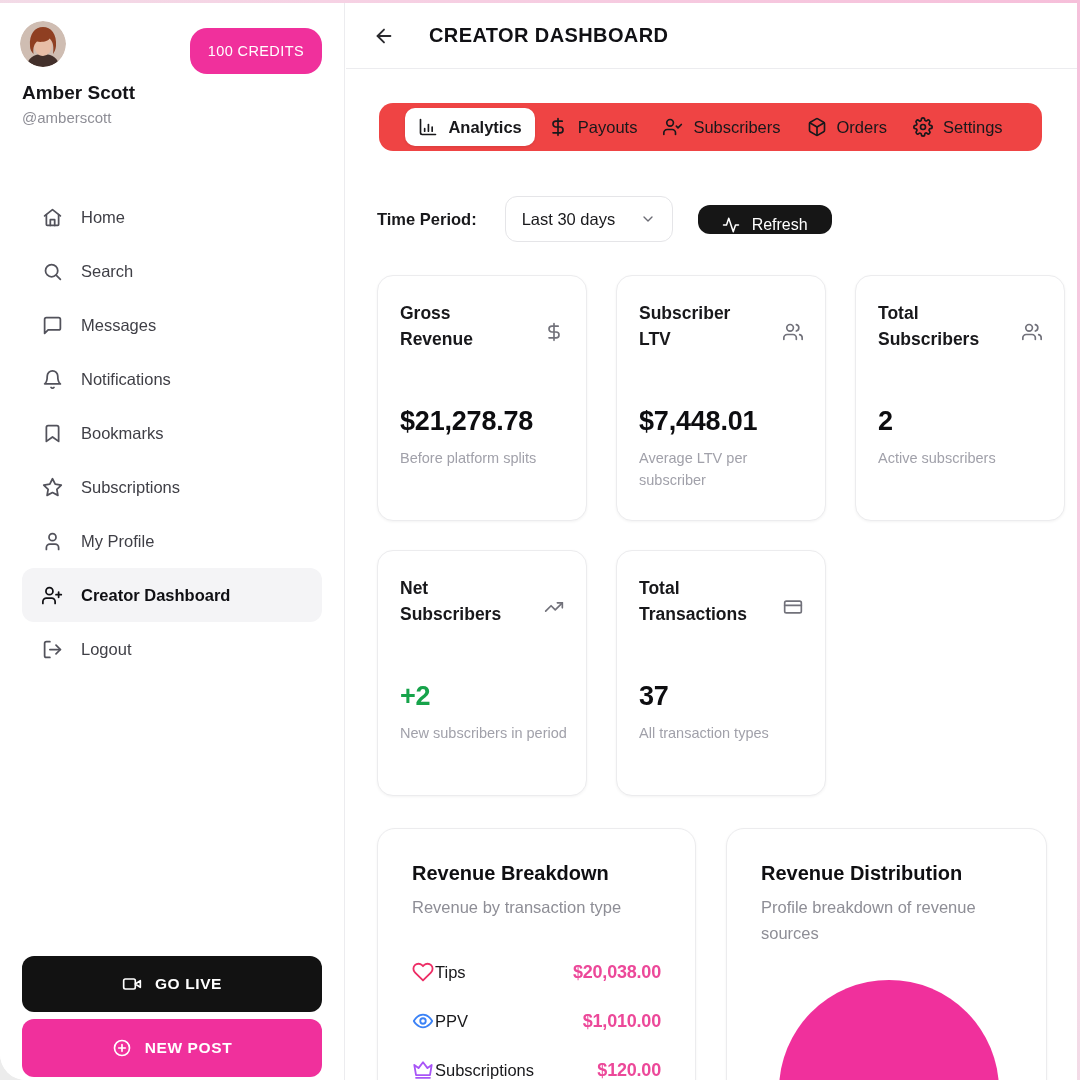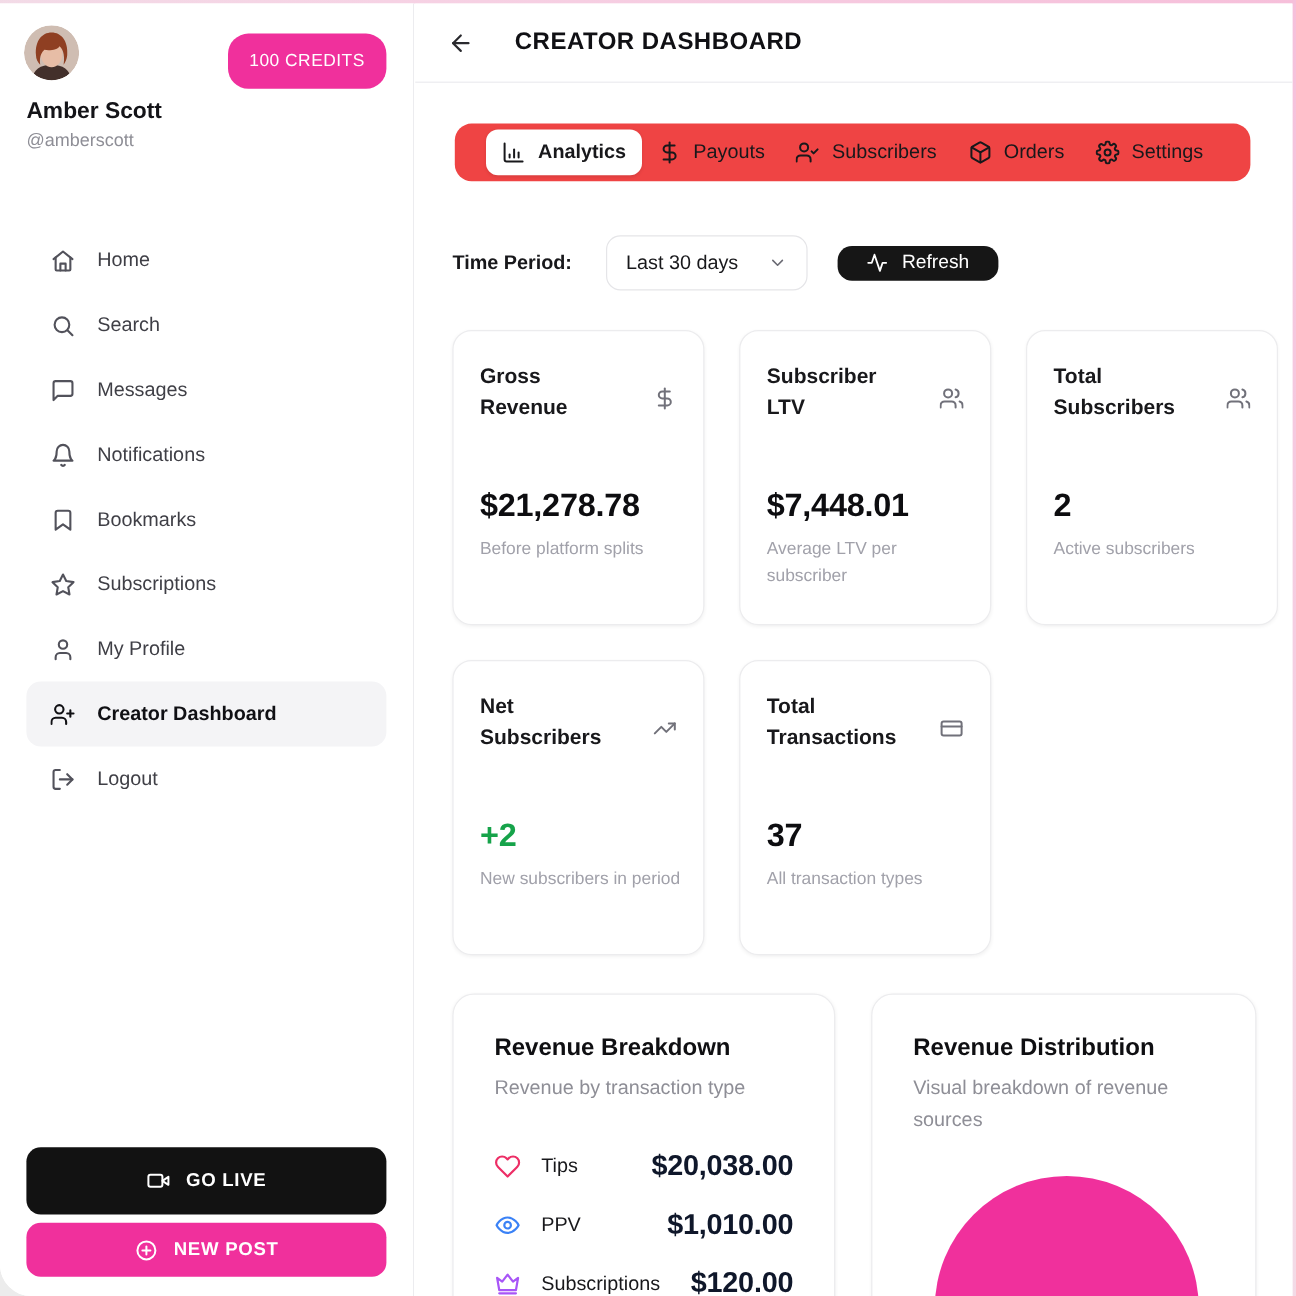--- a/index.html
+++ b/index.html
@@ -32,21 +32,21 @@
   .nav-item.active { background:#f4f4f6; color:#101014; }
   .nav-item.active .nav-icon { color:#101014; }
   .nav-item.active .nav-label { font-weight:700; }
 
   .btn { position:absolute; left:22px; right:22px; height:56px; border:none;
     border-radius:12px; color:#fff; font-family:inherit; font-size:15.5px;
     font-weight:600; letter-spacing:.6px; display:flex; align-items:center;
     justify-content:center; gap:13px; cursor:pointer; }
   .btn-icon { width:20px; height:20px; display:inline-block; }
   .go-live { top:953px; background:#121212; }
-  .new-post { top:1016px; height:45px; background:var(--pink); }
+  .new-post { top:1016px; height:58px; background:var(--pink); }
 
   
   .main { position:absolute; left:346px; top:0; right:0; bottom:0; background:#fff; }
   .header { height:66px; border-bottom:1px solid #ececef; display:flex;
     align-items:center; padding-left:27px; gap:34px; }
   .back { width:22px; height:22px; color:#2a2a2e; cursor:pointer; flex:0 0 auto; }
   .page-title { font-size:20px; font-weight:800; letter-spacing:.4px; color:#101014; }
 
   .content { padding-left:31px; }
 
@@ -60,21 +60,21 @@
 
   .filter-row { margin-top:45px; display:flex; align-items:center; }
   .filter-label { font-size:16.5px; font-weight:600; color:#18181b; }
   .dropdown { margin-left:28px; min-width:168px; height:46px; background:#fff;
     border:1px solid #e5e5e8; border-radius:12px; padding:0 16px;
     display:flex; align-items:center; justify-content:space-between;
     font-size:16.5px; font-weight:500; color:#18181b; cursor:pointer; }
   .dd-icon { width:16px; height:16px; color:#6b6b74; margin-left:10px; }
   .refresh { margin-left:25px; height:29px; padding:0 24px; background:#161616;
     border:none; border-radius:12px; color:#fff; font-family:inherit;
-    font-size:16px; font-weight:500; display:flex; align-items:center; gap:12px; cursor:pointer; }
+    font-size:16px; font-weight:500; display:flex; align-items:flex-end; gap:12px; cursor:pointer; }
   .refresh .btn-icon { width:18px; height:18px; }
 
   .stats-grid { margin-top:33px; display:grid;
     grid-template-columns:repeat(3,210px); column-gap:20px; row-gap:22px;gap:29px; }
   .stat-card { position:relative; height:246px; background:#fff;
     border:1px solid #ececee; border-radius:16px; padding:24px 22px;
     box-shadow:0 1px 3px rgba(0,0,0,.05); }
   .stat-title { font-size:17.5px; font-weight:600; line-height:1.5;
     color:#18181b; max-width:118px; }
   .stat-icon { position:absolute; top:46px; right:22px; width:20px; height:20px; color:#71717a; }
@@ -85,23 +85,23 @@
 
   .panels { margin-top:32px; display:grid; grid-template-columns:319px 321px; column-gap:30px; }
   .panel { position:relative; height:340px; background:#fff; border:1px solid #ececee;
     border-radius:18px; padding:33px 34px; box-shadow:0 1px 3px rgba(0,0,0,.05); overflow:hidden; }
   .panel-title { font-size:20px; font-weight:700; color:#0f0f12; }
   .panel-sub { margin-top:10px; font-size:16.5px; color:#8e8e96; line-height:1.55; }
 
   .breakdown { margin-top:27px; }
   .b-row { display:flex; align-items:center; height:49px; }
   .b-icon { width:22px; height:22px; flex:0 0 auto; }
-  .b-label { margin-left:17px; font-size:16.5px; font-weight:500; color:#18181b; }
-  .b-amount { margin-left:auto; font-size:24px; font-weight:700;
-    letter-spacing:-.2px; color:#0f172a; }
+  .b-label { margin-left:1px; font-size:16.5px; font-weight:500; color:#18181b; }
+  .b-amount { margin-left:auto; font-size:18px; font-weight:700;
+    letter-spacing:-.2px; color:#ec4899; }
 
   .pie { position:absolute; left:52px; top:151px; width:220px; height:220px; border-radius:50%; }
 
   svg { display:block; width:100%; height:100%; }
 </style>
 </head>
 <body>
 
 <div class="backdrop">
 <div class="app">
@@ -415,21 +415,21 @@
                     </svg>
                   </span>
                 <span class="b-label">Subscriptions</span>
                 <span class="b-amount">$120.00</span>
               </div>
               </div>
         </section>
 
         <section class="panel">
           <h2 class="panel-title">Revenue Distribution</h2>
-          <p class="panel-sub">Visual breakdown of revenue sources</p>
+          <p class="panel-sub">Profile breakdown of revenue sources</p>
           <div class="pie" style="background: conic-gradient(rgb(240, 48, 156) 0deg, rgb(240, 48, 156) 85.5deg, rgb(59, 130, 246) 85.5deg, rgb(59, 130, 246) 89deg, rgb(16, 185, 129) 89deg, rgb(16, 185, 129) 91.5deg, rgb(240, 48, 156) 91.5deg, rgb(240, 48, 156) 360deg);"></div>
         </section>
       </div>
 
     </div>
   </main>
 
 </div>
 </div>
 

